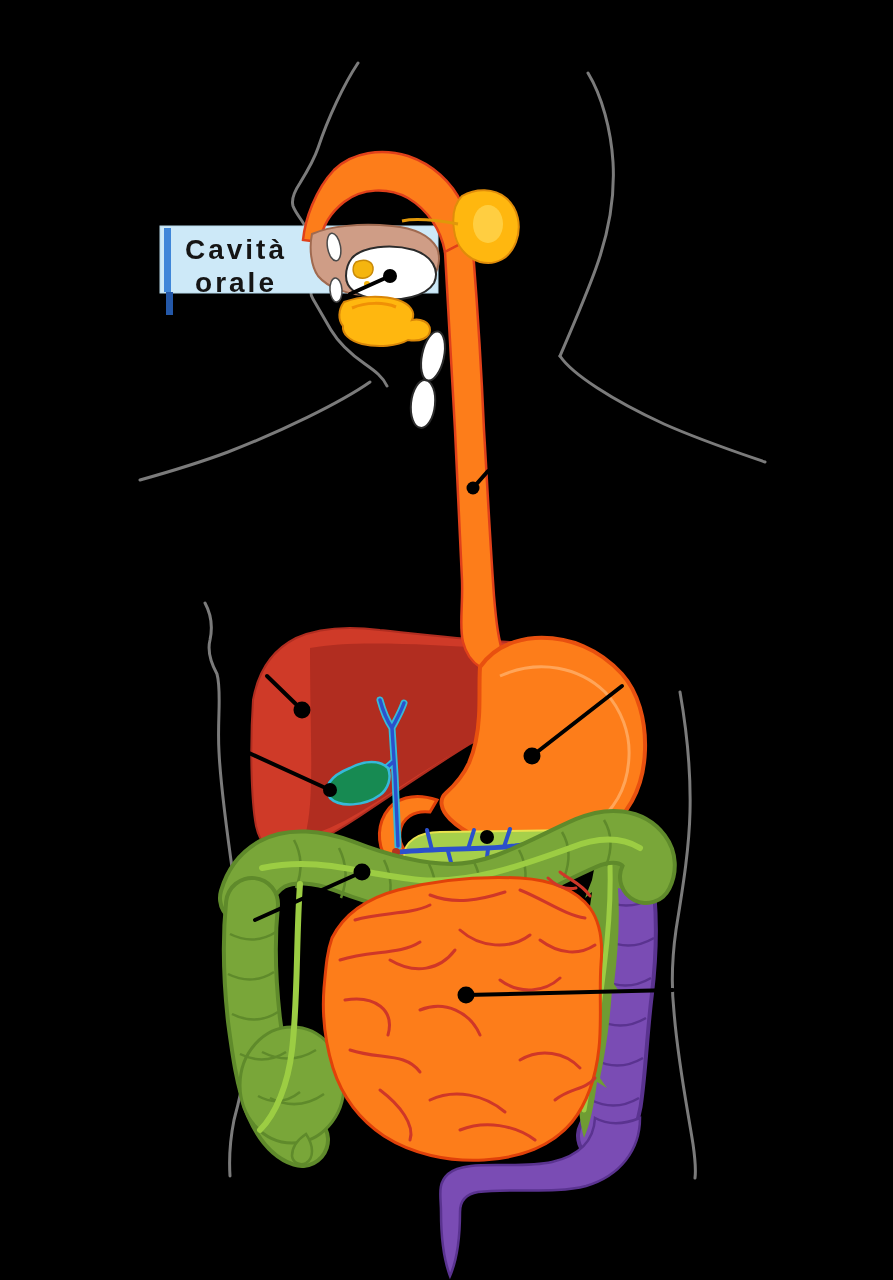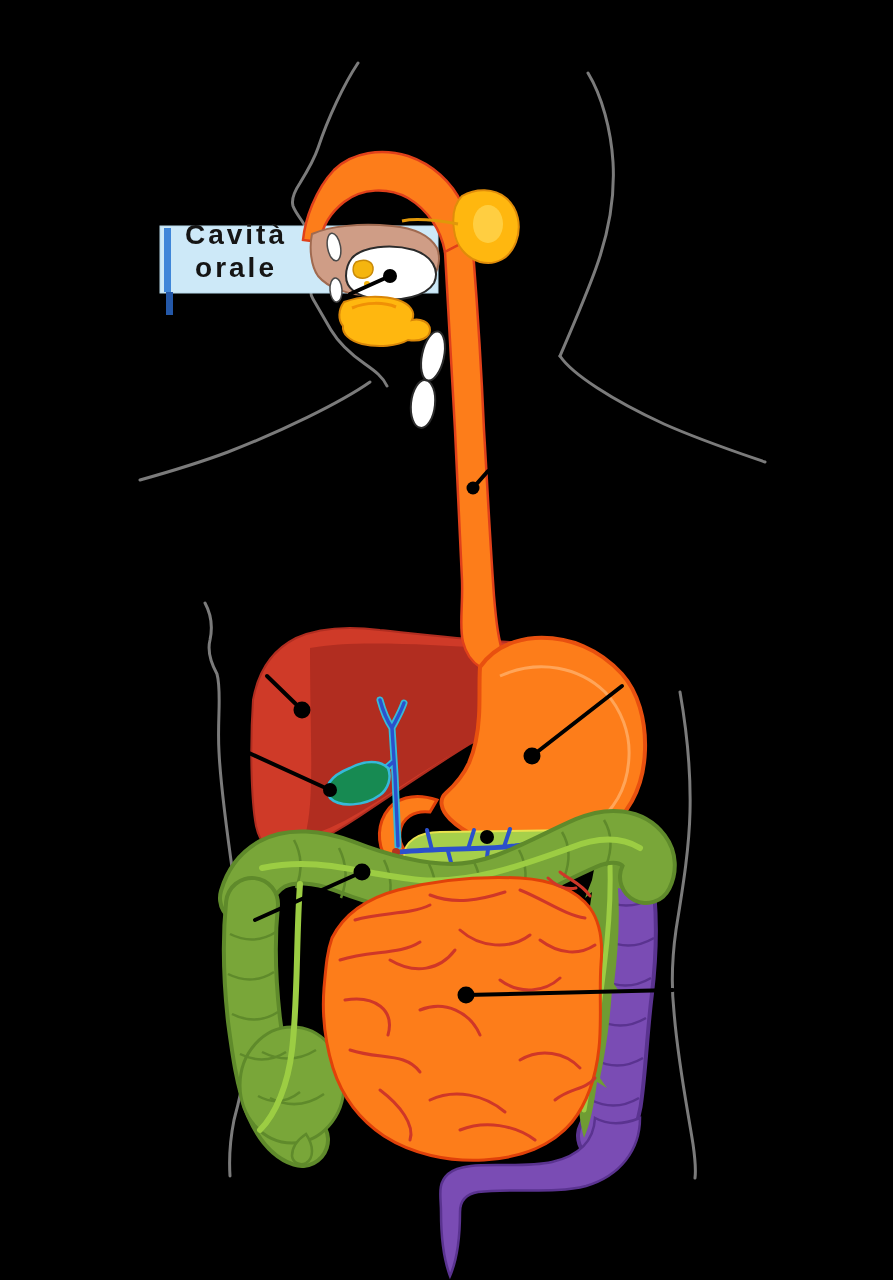--- a/index.html
+++ b/index.html
@@ -1,19 +1,19 @@
 <!DOCTYPE html>
 <html><head>
 <meta charset="utf-8">
 <style>
   html,body{margin:0;padding:0;background:#000;}
   .stage{position:relative;width:893px;height:1280px;background:#000;overflow:hidden;
          font-family:"Liberation Sans",sans-serif;}
   .stage svg{position:absolute;left:0;top:0;}
-  .oral-label{position:absolute;left:168px;top:212px;width:136px;height:79px;
+  .oral-label{position:absolute;left:168px;top:227px;width:136px;height:79px;
       display:flex;flex-direction:column;align-items:center;justify-content:center;
       font-weight:bold;font-size:28px;line-height:1.16;letter-spacing:3px;color:#151515;
       pointer-events:none;}
   .oral-label span{white-space:nowrap;}
 </style>
 </head>
 <body>
 
 <div class="stage">
 <svg width="893" height="1280" viewBox="0 0 893 1280">

